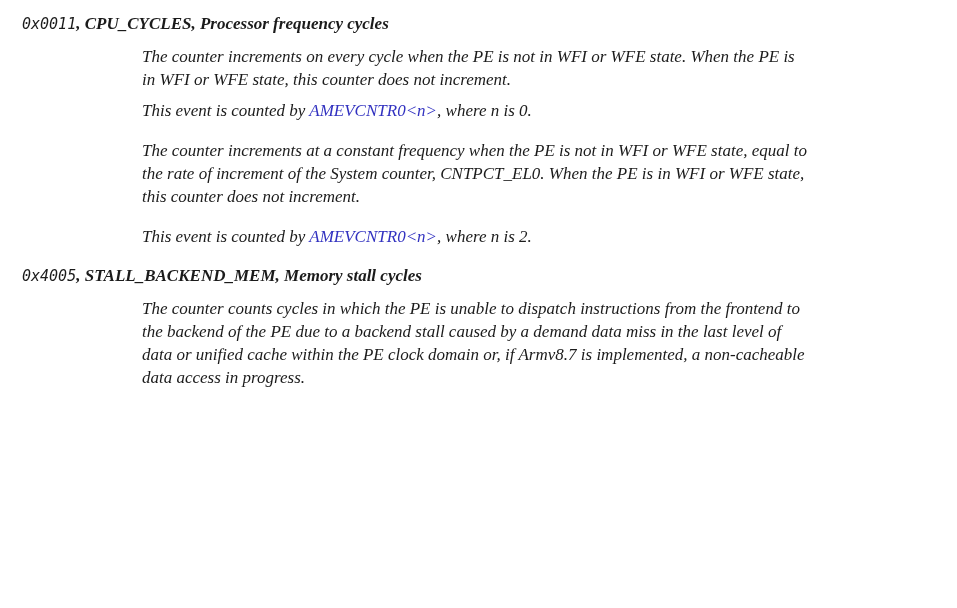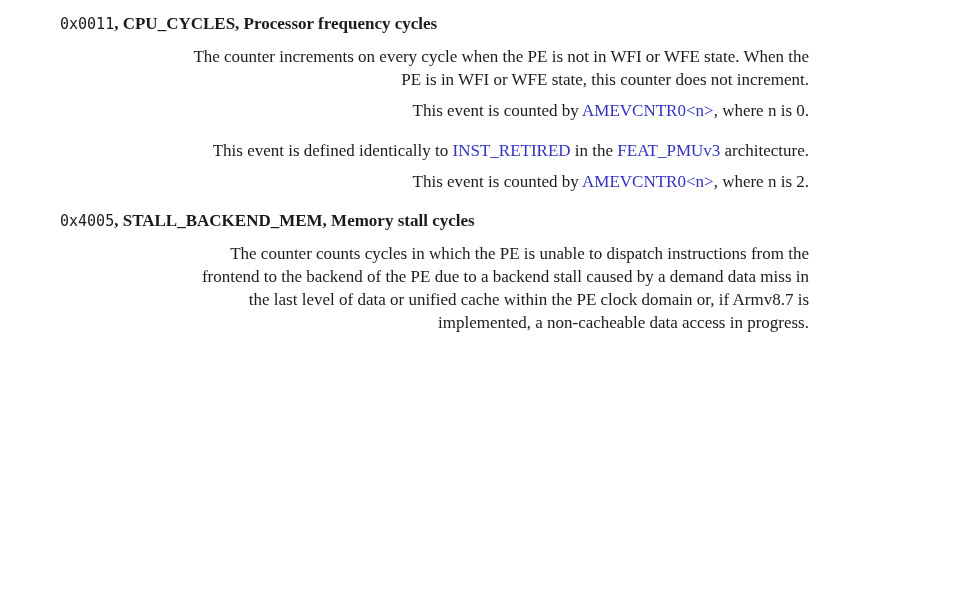--- a/index.html
+++ b/index.html
@@ -8,23 +8,24 @@
   }
   body {
     width: 957px;
     height: 608px;
     background: #ffffff;
     overflow: hidden;
     font-family: "Liberation Serif", serif;
     color: var(--text-color, #1b1b1b);
   }
   .page {
-    padding: 13px 48px 0 60px;
+    padding: 13px 48px 0 22px;
     box-sizing: border-box;
     width: 857px;
+    font-style: italic;
   }
   .event-section {
     margin: 0 0 17px 0;
   }
   .event-heading {
     font-size: 17px;
     font-weight: bold;
     line-height: 22px;
     margin: 0 0 10px 0;
     white-space: nowrap;
@@ -35,21 +36,20 @@
     font-size: 15px;
   }
   .event-body {
     margin-left: 120px;
     max-width: 741px;
   }
   .event-paragraph {
     font-size: 17px;
     line-height: 23px;
     margin: 0 0 8px 0;
-    text-align: right;
   }
   .doc-link {
     color: var(--link-color, #3232c0);
     text-decoration: none;
     cursor: pointer;
   }
   .impdef {
     font-size: 14px;
     letter-spacing: 0.2px;
   }
@@ -61,25 +61,25 @@
   <div>
       <section class="event-section">
         <h3 class="event-heading"><span class="event-code">0x0011</span><span class="event-heading-rest">, CPU_CYCLES, Processor frequency cycles</span></h3>
         <div class="event-body">
           <p class="event-paragraph">The counter increments on every cycle when the PE is not in WFI or WFE state. When the PE is in WFI or WFE state, this counter does not increment.</p>
           <p class="event-paragraph">This event is counted by <a class="doc-link" href="#">AMEVCNTR0&lt;n&gt;</a>, where n is 0.</p>
         </div>
       </section>
       <section class="event-section">
         <div class="event-body">
+          <p class="event-paragraph">The counter increments at a constant frequency when the PE is not in WFI or WFE state, equal to the rate of increment of the System counter, CNTPCT_EL0. When the PE is in WFI or WFE state, this counter does not increment.</p>
         </div>
       </section>
       <section class="event-section">
         <div class="event-body">
-          <p class="event-paragraph">This event is defined identically to <a class="doc-link" href="#">INST_RETIRED</a> in the <a class="doc-link" href="#">FEAT_PMUv3</a> architecture.</p>
           <p class="event-paragraph">This event is counted by <a class="doc-link" href="#">AMEVCNTR0&lt;n&gt;</a>, where n is 2.</p>
         </div>
       </section>
       <section class="event-section">
         <h3 class="event-heading"><span class="event-code">0x4005</span><span class="event-heading-rest">, STALL_BACKEND_MEM, Memory stall cycles</span></h3>
         <div class="event-body">
           <p class="event-paragraph">The counter counts cycles in which the PE is unable to dispatch instructions from the frontend to the backend of the PE due to a backend stall caused by a demand data miss in the last level of data or unified cache within the PE clock domain or, if Armv8.7 is implemented, a non-cacheable data access in progress.</p>
         </div>
       </section>
     </div>

